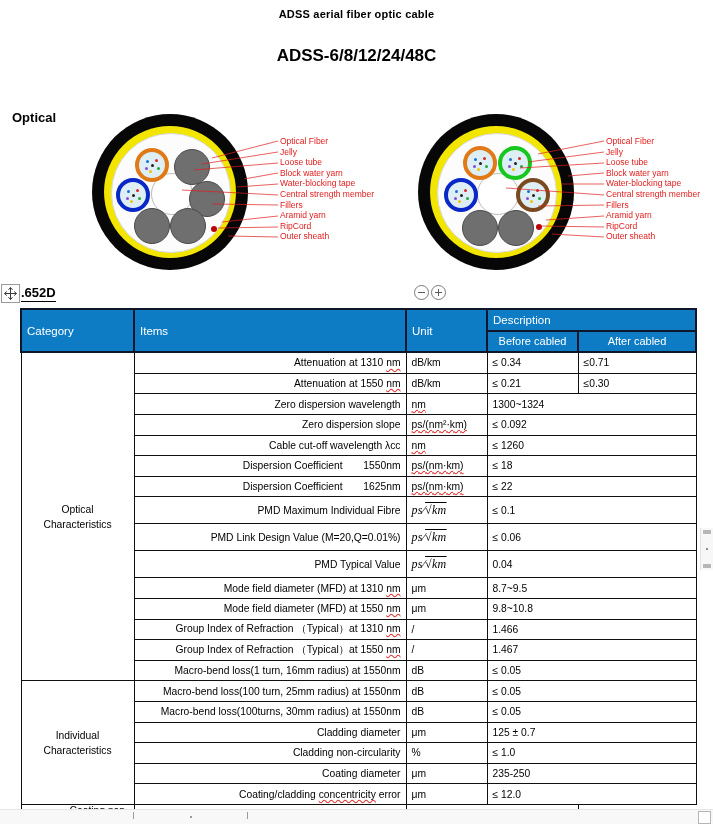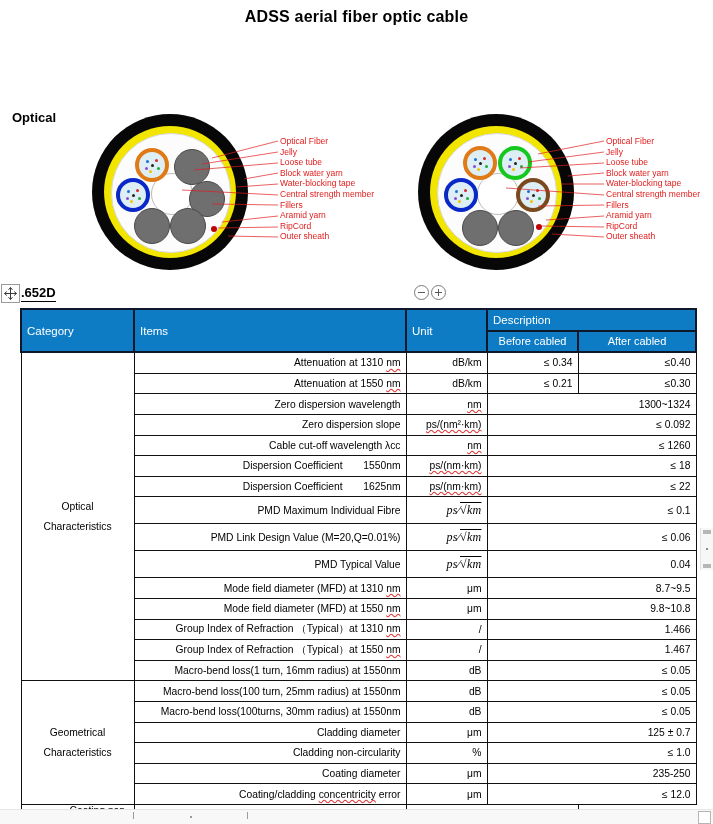--- a/index.html
+++ b/index.html
@@ -9,21 +9,21 @@
     font-family:"Liberation Sans", sans-serif;
     color:#000;
     overflow:hidden;
     position:relative;
   }
   .page{position:relative;width:713px;height:824px;}
 
   
   .title-1{
     text-align:center;
-    font-size:16px;
+    font-size:11px;
     font-weight:bold;
     letter-spacing:.2px;
     margin:0;
     padding-top:8px;
   }
   .title-2{
     text-align:center;
     font-size:17px;
     font-weight:bold;
     margin:0;
@@ -186,25 +186,25 @@
   thead th.sub{font-size:11px;text-align:center;}
   .c-cat{width:113px;}
   .c-item{width:272px;}
   .c-unit{width:81px;text-align:center;}
   .c-before{width:91px;text-align:center;}
   .c-after{width:auto;text-align:center;}
 
   td.cat{
     text-align:center;
     font-size:10.3px;
-    line-height:20px;
+    line-height:15px;
   }
   td.item{text-align:right;}
-  td.unit{text-align:right;}
-  td.val{text-align:right;}
+  td.unit{text-align:left;}
+  td.val{text-align:left;}
 
   .sq{
     text-decoration:underline;
     text-decoration-style:wavy;
     text-decoration-color:#e03030;
     text-decoration-skip-ink:none;
   }
   .mathfrac{
     font-family:"Liberation Serif", serif;
     font-style:italic;
@@ -245,20 +245,21 @@
     width:11px;height:11px;border:1px solid #b5b5b5;background:#fff;
     font-size:8px;line-height:10px;text-align:center;color:#444;
   }
 </style>
 </head>
 <body>
 
 <div class="page">
 
   <div class="title-1">ADSS aerial fiber optic cable</div>
+  <div class="title-2">ADSS-6/8/12/24/48C</div>
 
   <div class="optical-label">Optical</div>
 
   <div class="fig-wrap fig-a">
     <div class="cable">
       <div class="ring-yellow">
         <div class="ring-tape">
           <div class="csm"></div>
           <div class="tube t-orange" style="left:23px;top:14px;">
             <i class="f1"></i>
@@ -421,21 +422,21 @@
         <th class="bdr sub">Before cabled</th>
         <th class="bdr sub">After cabled</th>
       </tr>
     </thead>
     <tbody id="spec-body">
         <tr>
           <td class="cat" rowspan="15">Optical Characteristics</td>
           <td class="item">Attenuation at 1310 <span class="sq">nm</span></td>
           <td class="unit">dB/km</td>
           <td class="val">≤ 0.34</td>
-          <td class="val">≤0.40</td>
+          <td class="val">≤0.71</td>
         </tr>
         <tr>
           <td class="item">Attenuation at 1550 <span class="sq">nm</span></td>
           <td class="unit">dB/km</td>
           <td class="val">≤ 0.21</td>
           <td class="val">≤0.30</td>
         </tr>
         <tr>
           <td class="item">Zero dispersion wavelength</td>
           <td class="unit"><span class="sq">nm</span></td>
@@ -495,21 +496,21 @@
           <td class="item">Group Index of Refraction （Typical）at 1550 <span class="sq">nm</span></td>
           <td class="unit">/</td>
           <td class="val" colspan="2">1.467</td>
         </tr>
         <tr>
           <td class="item">Macro-bend loss(1 turn, 16mm radius) at 1550nm</td>
           <td class="unit">dB</td>
           <td class="val" colspan="2">≤ 0.05</td>
         </tr>
         <tr>
-          <td class="cat" rowspan="6">Geometrical Characteristics</td>
+          <td class="cat" rowspan="6">Individual Characteristics</td>
           <td class="item">Macro-bend loss(100 turn, 25mm radius) at 1550nm</td>
           <td class="unit">dB</td>
           <td class="val" colspan="2">≤ 0.05</td>
         </tr>
         <tr>
           <td class="item">Macro-bend loss(100turns, 30mm radius) at 1550nm</td>
           <td class="unit">dB</td>
           <td class="val" colspan="2">≤ 0.05</td>
         </tr>
         <tr>

